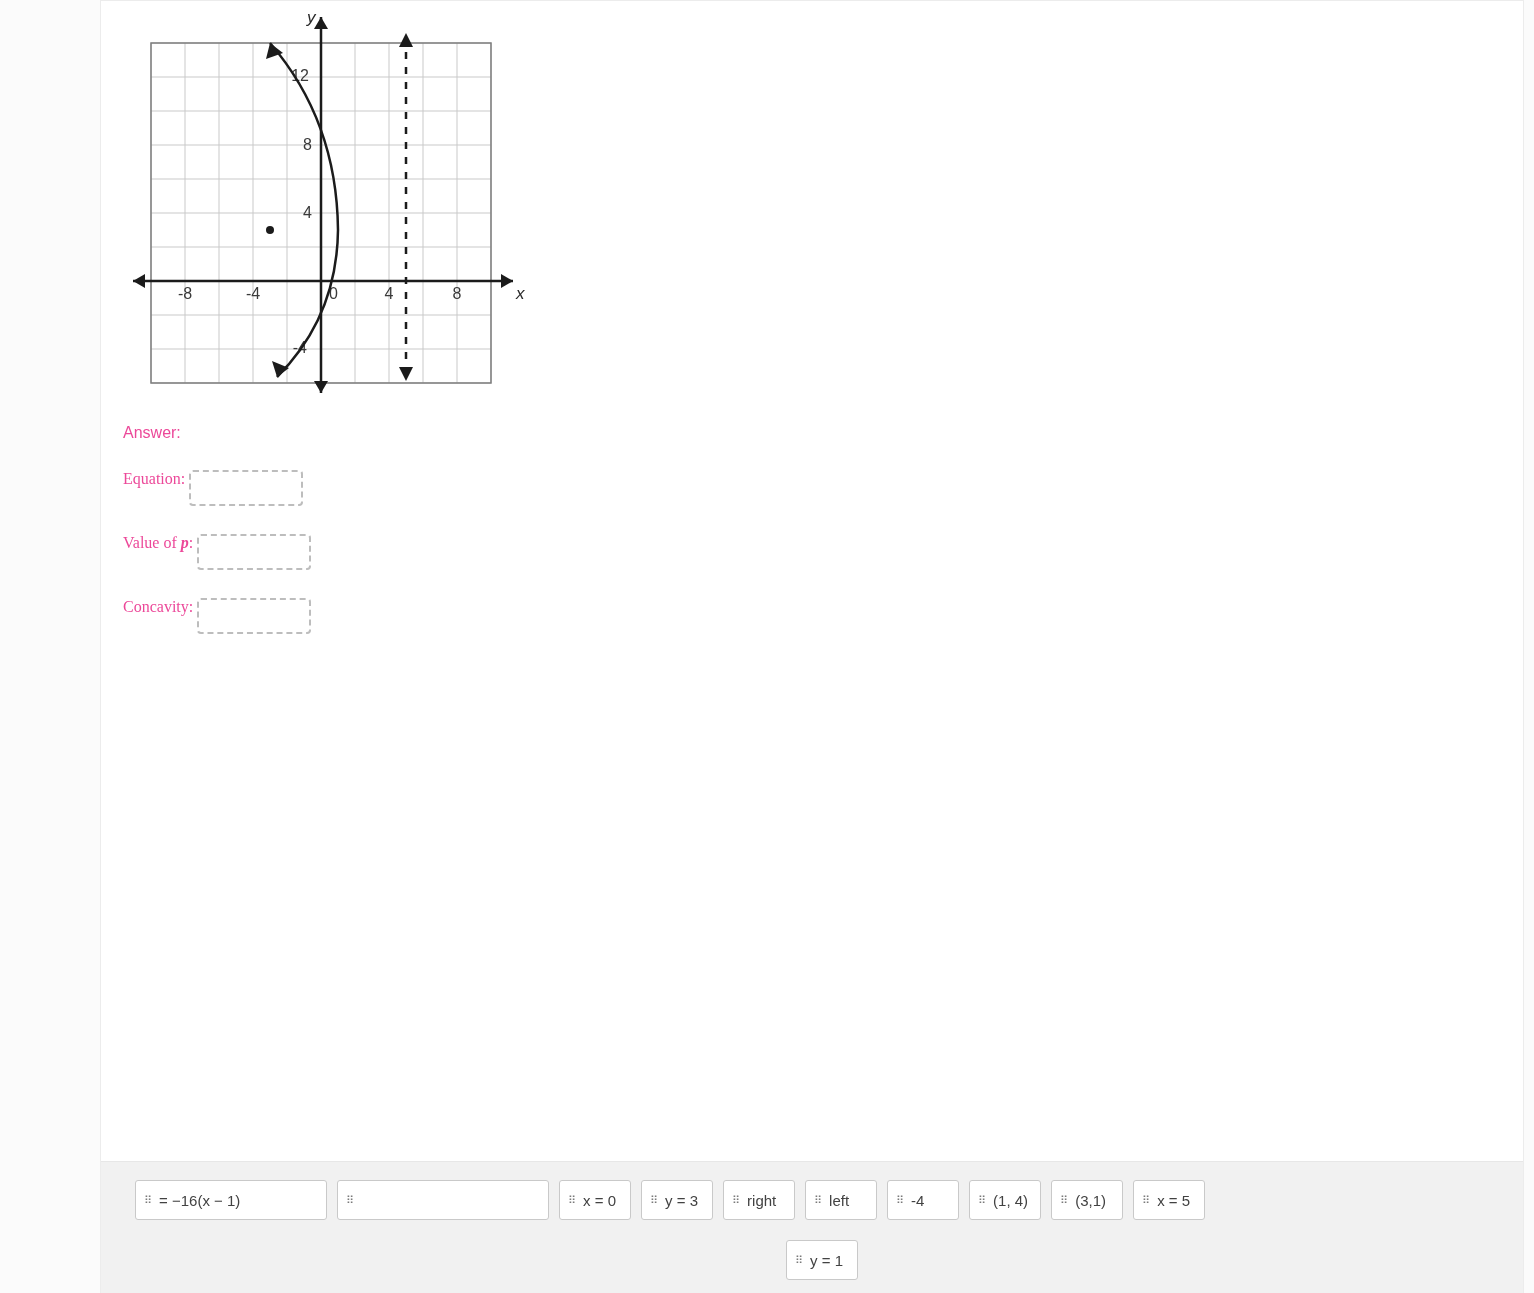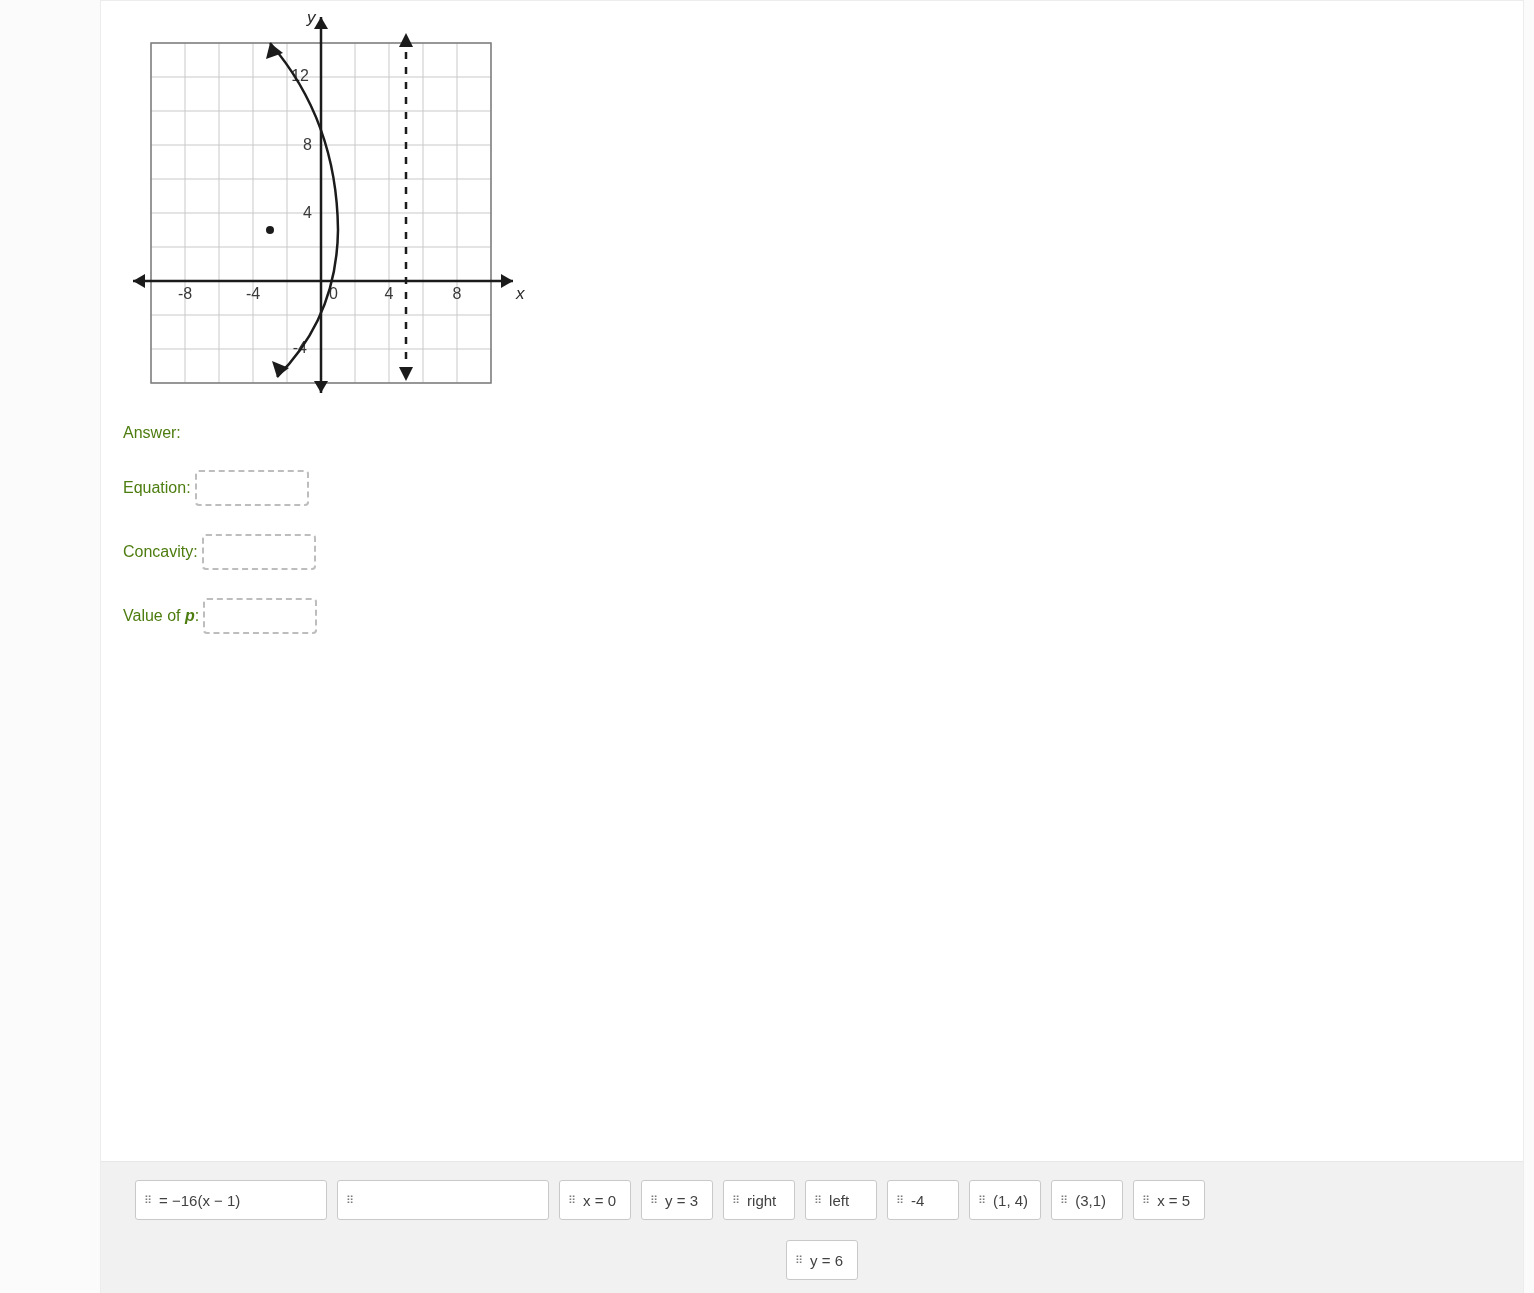--- a/index.html
+++ b/index.html
@@ -1,22 +1,22 @@
 <!DOCTYPE html>
 <html><head>
 <meta charset="utf-8">
 <style>
 html,body{margin:0;padding:0;background:#fbfbfb;font-family:Arial,Helvetica,sans-serif;color:#2c2c2c;}
 .page{width:1534px;min-height:1293px;position:relative;}
 .sheet{position:absolute;left:100px;top:0;right:10px;background:#ffffff;border:1px solid #ececec;min-height:1293px;}
 .graph-wrap{padding-left:20px;padding-top:-10px;}
 .graph-svg{display:block;}
-.content{padding-left:22px;font-size:16px;color:#4d7c0f;}
+.content{padding-left:22px;font-size:16px;color:#ec4899;}
 .ans-label{margin-top:28px;margin-bottom:28px;}
-.row{display:flex;align-items:center;margin-bottom:28px;}
+.row{display:flex;margin-bottom:28px;font-family:Liberation Serif, serif;}
 .row .label{white-space:pre;}
 .row .label i{font-style:italic;font-weight:bold;}
 .drop{display:inline-block;min-width:110px;height:32px;border:2px dashed #bdbdbd;border-radius:4px;margin-left:4px;}
 .tray{position:absolute;left:0;right:0;bottom:0;background:#f1f1f1;border-top:1px solid #e7e7e7;padding:18px 14px 14px 34px;}
 .tray-rows{display:flex;flex-wrap:wrap;gap:10px;align-items:center;}
 .tile{background:#ffffff;border:1px solid #c9c9c9;border-radius:3px;height:38px;display:inline-flex;align-items:center;padding:0 12px 0 8px;font-size:15px;color:#424242;min-width:50px;}
 .tile.wide{min-width:170px;}
 .tile.xwide{min-width:190px;}
 .tile .grip{font-size:11px;letter-spacing:-1px;color:#7a7a7a;margin-right:8px;line-height:6px;}
 .tile .txt{flex:1;text-align:left;}
@@ -106,26 +106,26 @@
     <div class="content">
       <div class="ans-label">Answer:</div>
 
       <div class="row">
         <span class="label">Equation:</span>
         <span class="drop"></span>
       </div>
 
 
       <div class="row">
-        <span class="label">Concavity:</span>
+        <span class="label"><span>Value of </span><i>p</i><span>:</span></span>
         <span class="drop"></span>
       </div>
 
       <div class="row">
-        <span class="label"><span>Value of </span><i>p</i><span>:</span></span>
+        <span class="label">Concavity:</span>
         <span class="drop"></span>
       </div>
 
 
     </div>
 
     <div class="tray">
       <div class="tray-rows">
         <span class="tile wide">
             <span class="grip">⠿</span>
@@ -163,20 +163,20 @@
             <span class="grip">⠿</span>
             <span class="txt">(3,1)</span>
           </span>
         <span class="tile">
             <span class="grip">⠿</span>
             <span class="txt">x = 5</span>
           </span>
         <div class="tray-row2">
           <span class="tile">
               <span class="grip">⠿</span>
-              <span class="txt">y = 6</span>
+              <span class="txt">y = 1</span>
             </span>
         </div>
       </div>
     </div>
 
   </div>
 </div>
 
 </body></html>

